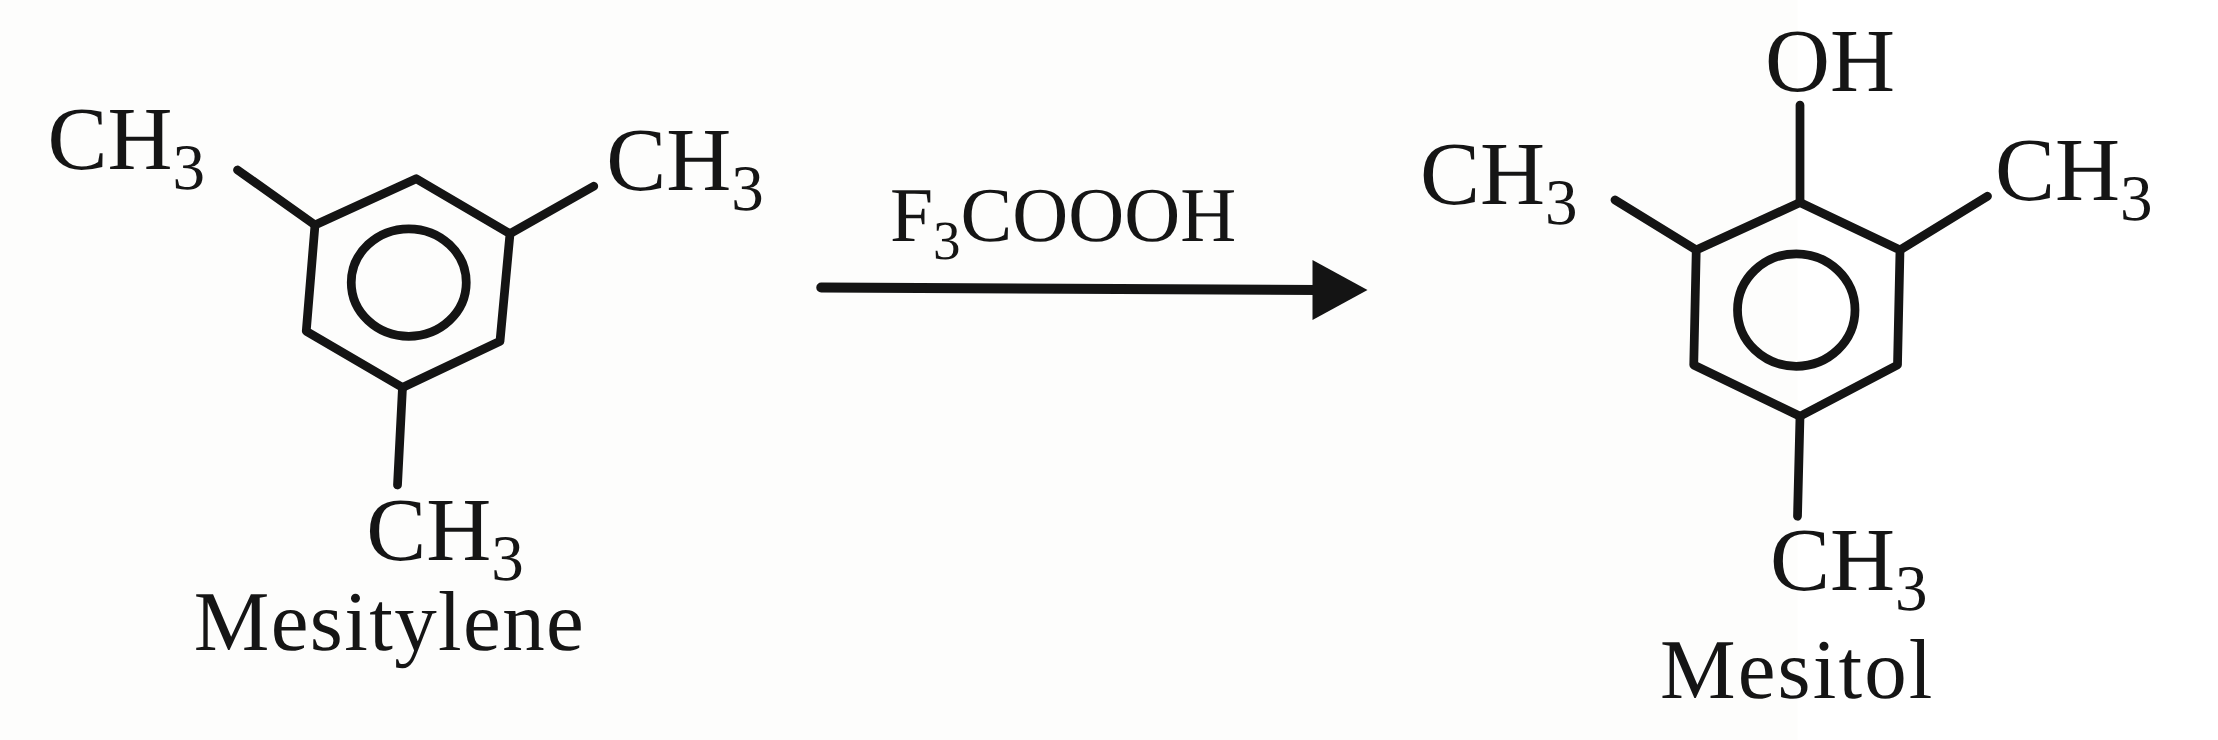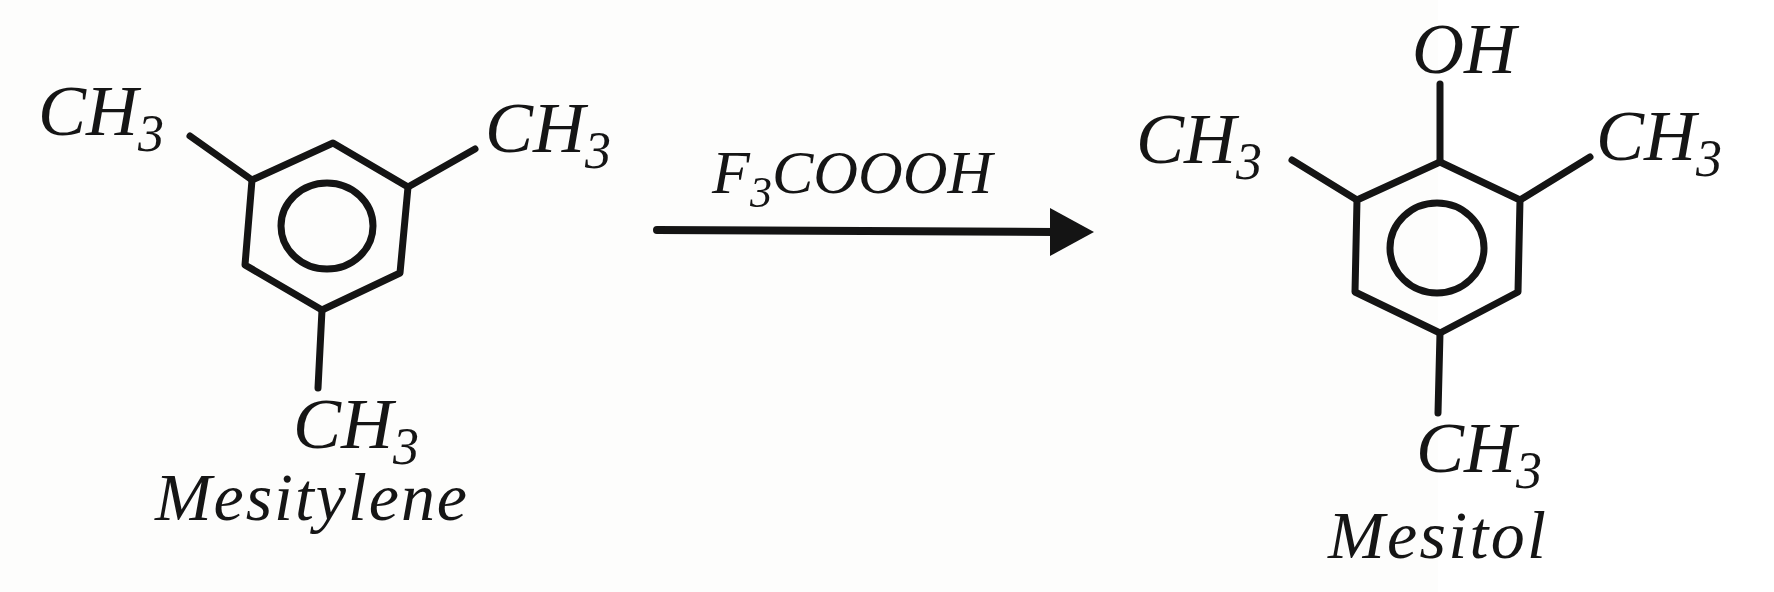--- a/index.html
+++ b/index.html
@@ -1,17 +1,17 @@
 <!DOCTYPE html>
 <html><head>
 <meta charset="utf-8">
 <style>
   html, body { margin: 0; padding: 0; background: #ffffff; }
   body { width: 1774px; height: 592px; overflow: hidden; position: relative; }
-  #scene { position: absolute; left: 0; top: 0; width: 1438px; height: 592px; background: #fdfdfc; font-style: italic; }
+  #scene { position: absolute; left: 0; top: 0; width: 1438px; height: 592px; background: #fdfdfc; }
   svg { position: absolute; left: 0; top: 0; }
   .lbl { font-family: "Liberation Serif", "DejaVu Serif", serif; fill: #151515; }
   .grp { font-size: 72px; }
   .sub { font-size: 52px; }
   .name { font-size: 68px; }
   .reag { font-size: 62px; }
   .reag-sub { font-size: 44px; }
   .bond { stroke: #141414; stroke-width: 7; stroke-linecap: round; stroke-linejoin: round; fill: none; }
   .ring { stroke: #141414; stroke-width: 7; stroke-linejoin: round; fill: none; }
   .circ { stroke: #141414; stroke-width: 7; fill: none; }

